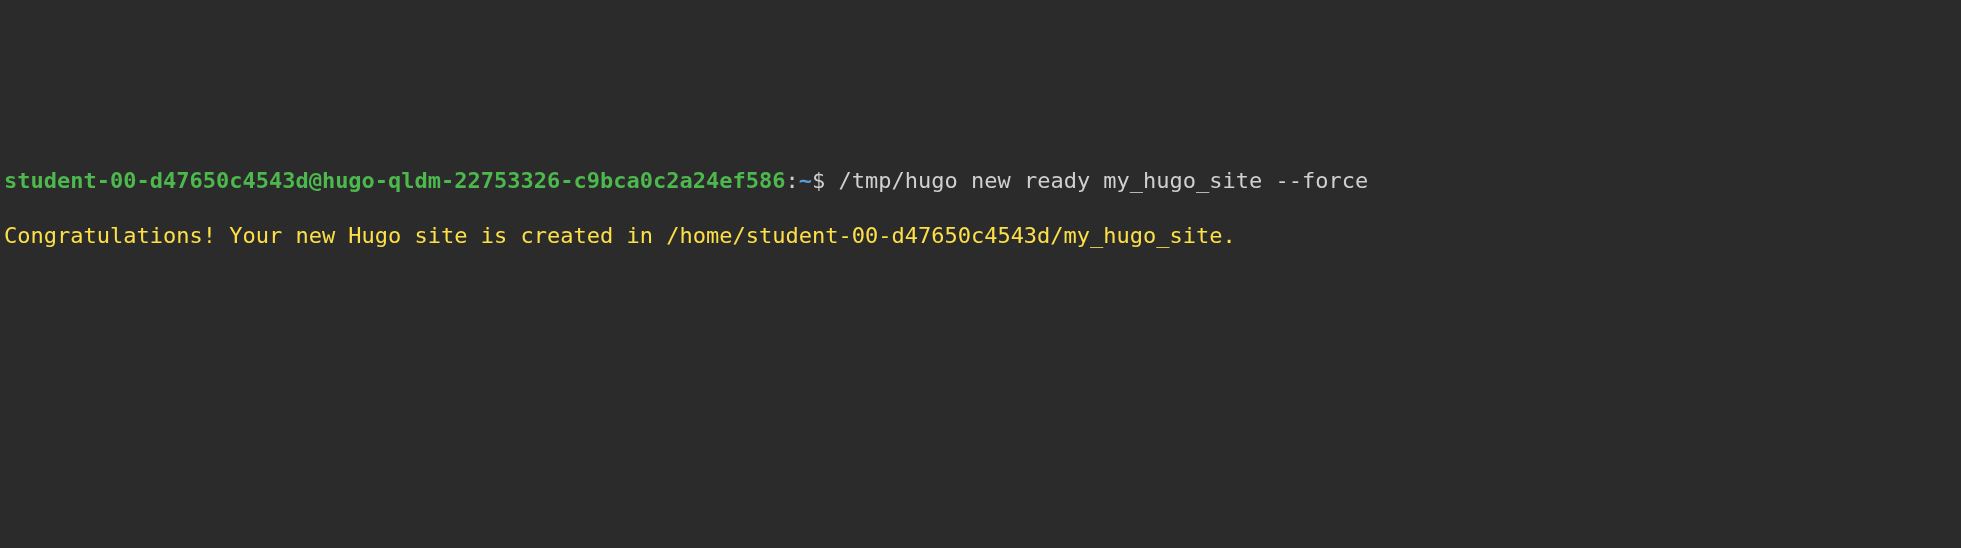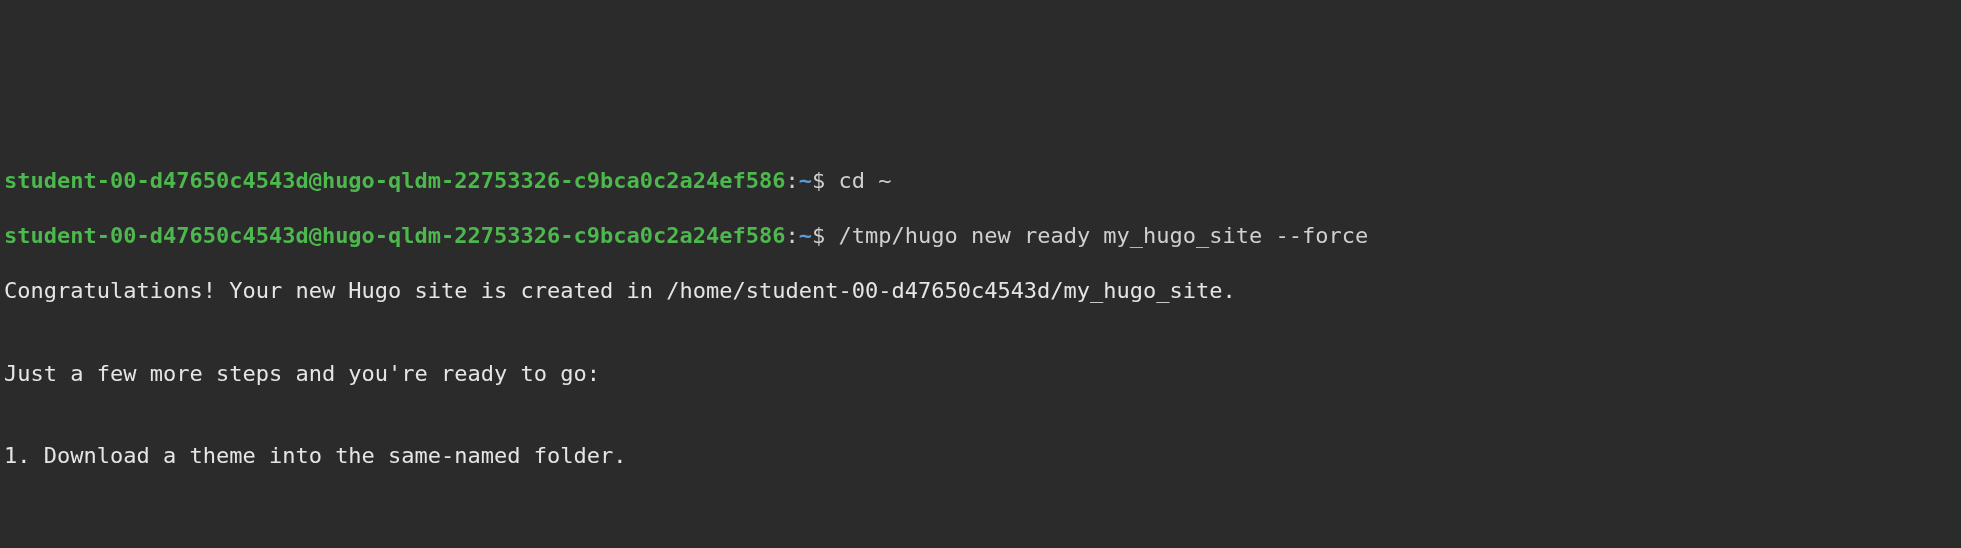--- a/index.html
+++ b/index.html
@@ -18,35 +18,32 @@
     min-height: 548px;
     box-sizing: border-box;
     overflow: hidden;
   }
   .line { display: block; }
   .user { color: #4db84d; font-weight: bold; }
   .colon { color: #d0d0d0; }
   .path { color: #5a9dd6; font-weight: bold; }
   .dollar { color: #d0d0d0; }
   .cmd { color: #d0d0d0; }
-  .out { color: #e5e5e5; }
+  .out { color: #fde047; }
 </style>
 </head>
 <body>
 
 
 
 <div class="terminal">
-<span class="line"><span class="user">student-00-d47650c4543d@hugo-qldm-22753326-c9bca0c2a24ef586</span><span class="colon">:</span><span class="path">~</span><span class="dollar">$</span><span> </span><span class="cmd">cd ~</span></span>
 <span class="line"><span class="user">student-00-d47650c4543d@hugo-qldm-22753326-c9bca0c2a24ef586</span><span class="colon">:</span><span class="path">~</span><span class="dollar">$</span><span> </span><span class="cmd">/tmp/hugo new ready my_hugo_site --force</span></span>
 <span class="line out">Congratulations! Your new Hugo site is created in /home/student-00-d47650c4543d/my_hugo_site.</span>
 <span class="line out"></span>
-<span class="line out">Just a few more steps and you're ready to go:</span>
 <span class="line out"></span>
-<span class="line out">1. Download a theme into the same-named folder.</span>
 
 
 
 
 <span class="line out"></span>
 
 
 </div>
 
 

